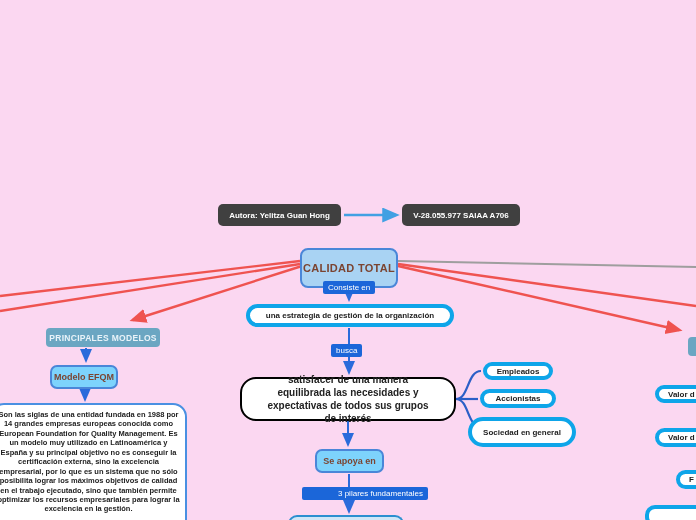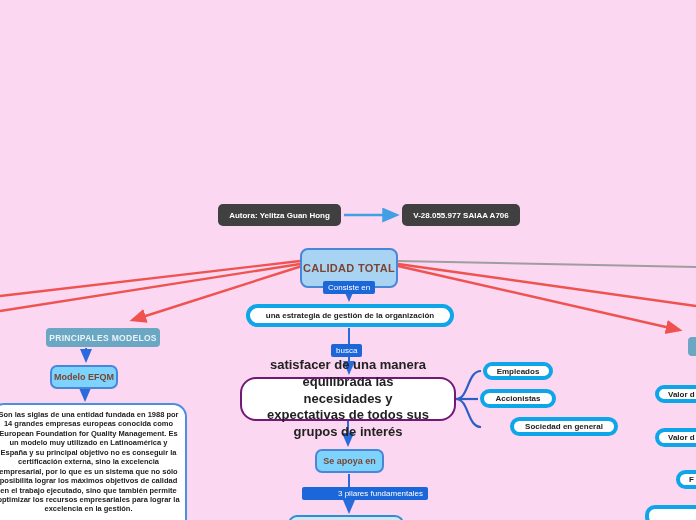--- a/index.html
+++ b/index.html
@@ -17,22 +17,22 @@
   .black-box { background:#404040; color:#ffffff; border-radius:5px; font-weight:bold; font-size:8px; }
   .root-node { background:#a9d3f3; border:2px solid #4a86d8; border-radius:8px;
                color:#7b4431; font-weight:bold; font-size:11px; letter-spacing:.3px; }
   .light-node { background:#7dd3fc; border:2px solid #4a86d8; border-radius:7px;
                 color:#7b4431; font-weight:bold; font-size:9px; }
   .blue-label { position:absolute; z-index:3; background:#1b66d9; color:#ffffff;
                 font-size:8px; padding:2px 5px; border-radius:2px; white-space:nowrap; }
   .pill { background:#ffffff; border:4px solid #0ea5e9; border-radius:999px;
           color:#222222; font-weight:bold; font-size:8px; }
   .pill-cut { justify-content:flex-start; padding-left:9px; }
-  .big-pill { background:#ffffff; border:2px solid #701a75; border-radius:16px;
-              color:#222222; font-weight:bold; font-size:13px; white-space:normal;
+  .big-pill { background:#ffffff; border:2px solid #000000; border-radius:16px;
+              color:#222222; font-weight:bold; font-size:10px; white-space:normal;
               padding:2px 24px; line-height:1.3; }
   .teal-node { background:#6ba6c2; color:#e9f3f9; font-weight:bold; font-size:8.5px;
                border-radius:4px; letter-spacing:.3px; }
   .desc-box { background:#ffffff; border:2px solid #4a90e2; border-radius:14px;
               color:#222222; font-weight:bold; font-size:7.5px; line-height:1.26;
               white-space:normal; padding:5px 4px; align-items:flex-start; }
   .bottom-sliver { background:#cfe7f7; border:2px solid #2b8fd0; border-bottom:none;
                    border-radius:9px 9px 0 0; }
 </style>
 </head>
@@ -84,21 +84,21 @@
   <div class="blue-label" style="left:323px; top:281px;">Consiste en</div>
 
   <div class="node pill" style="left:246px; top:304px; width:208px; height:23px;">una estrategia de gestión de la organización</div>
 
   <div class="blue-label" style="left:331px; top:344px;">busca</div>
 
   <div class="node big-pill" style="left:240px; top:377px; width:216px; height:44px;">satisfacer de una manera equilibrada las necesidades y expectativas de todos sus grupos de interés</div>
 
   <div class="node pill" style="left:483px; top:362px; width:70px; height:18px;">Empleados</div>
   <div class="node pill" style="left:480px; top:389px; width:76px; height:19px;">Accionistas</div>
-  <div class="node pill" style="left:510px; top:417px; width:108px; height:19px;">Sociedad en general</div>
+  <div class="node pill" style="left:468px; top:417px; width:108px; height:30px;">Sociedad en general</div>
 
   <div class="node light-node" style="left:315px; top:449px; width:69px; height:24px;">Se apoya en</div>
 
   <div class="blue-label" style="left:302px; top:487px;padding-left:36px;">3 pilares fundamentales</div>
 
   <div class="node bottom-sliver" style="left:288px; top:515px; width:116px; height:10px;"></div>
 
   <div class="node teal-node" style="left:30px; top:328px; width:114px; height:19px;margin-left:16px;">PRINCIPALES MODELOS</div>
 
   <div class="node light-node" style="left:50px; top:365px; width:68px; height:24px;">Modelo EFQM</div>

